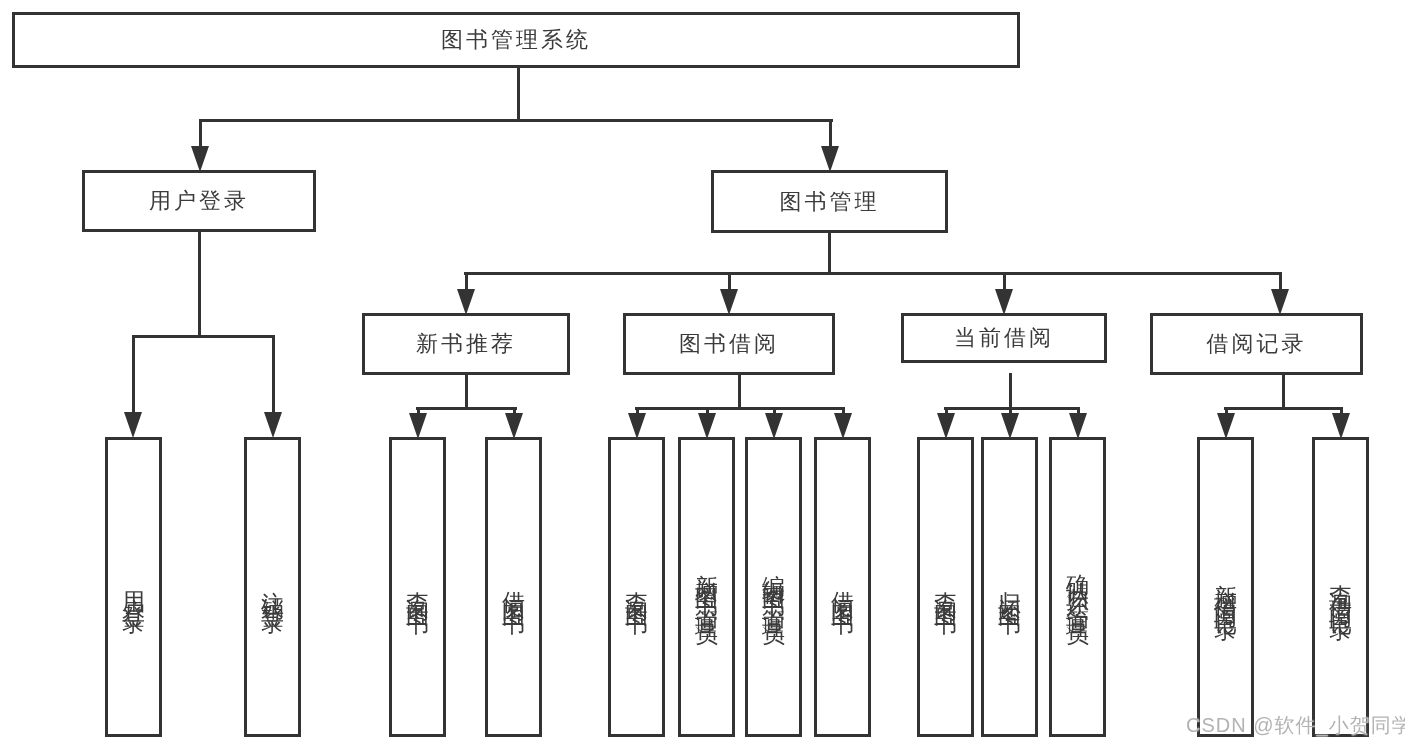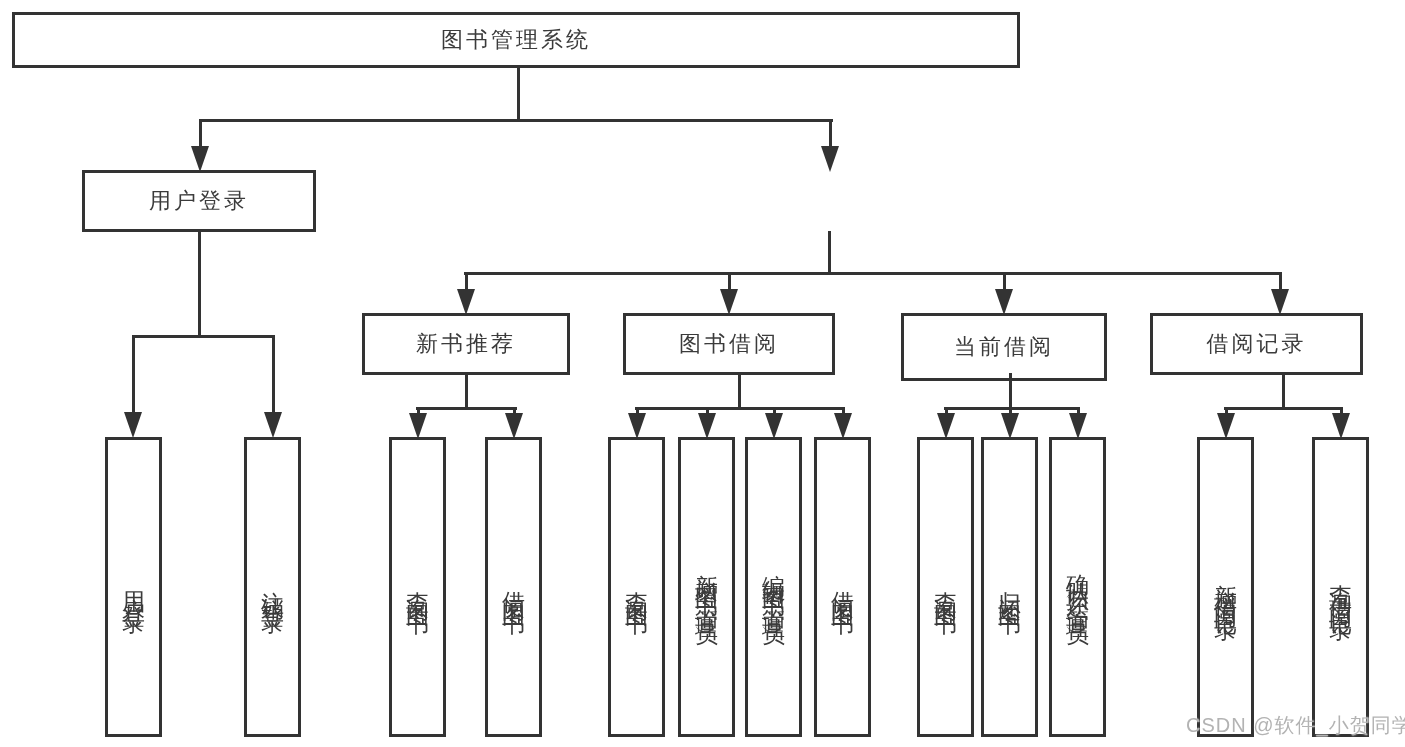--- a/index.html
+++ b/index.html
@@ -79,30 +79,33 @@
 <div class="stage">
 
   <div class="box hnode" style="left:12px;top:12px;width:1008px;height:56px">
     <span>图书管理系统</span>
   </div>
 
   <div class="box hnode" style="left:82px;top:170px;width:234px;height:62px">
     <span>用户登录</span>
   </div>
 
+  <div class="box hnode" style="left:711px;top:170px;width:237px;height:63px">
+    <span>图书管理</span>
+  </div>
 
   <div class="box hnode" style="left:623px;top:313px;width:212px;height:62px">
     <span>图书借阅</span>
   </div>
 
   <div class="box hnode" style="left:362px;top:313px;width:208px;height:62px">
     <span>新书推荐</span>
   </div>
 
-  <div class="box hnode" style="left:901px;top:313px;width:206px;height:68px">
+  <div class="box hnode" style="left:901px;top:313px;width:206px;height:50px">
     <span>当前借阅</span>
   </div>
 
   <div class="box hnode" style="left:1150px;top:313px;width:213px;height:62px">
     <span>借阅记录</span>
   </div>
 
   <div class="box leaf" style="left:105px">
     <span class="vt">用户登录</span>
   </div>

